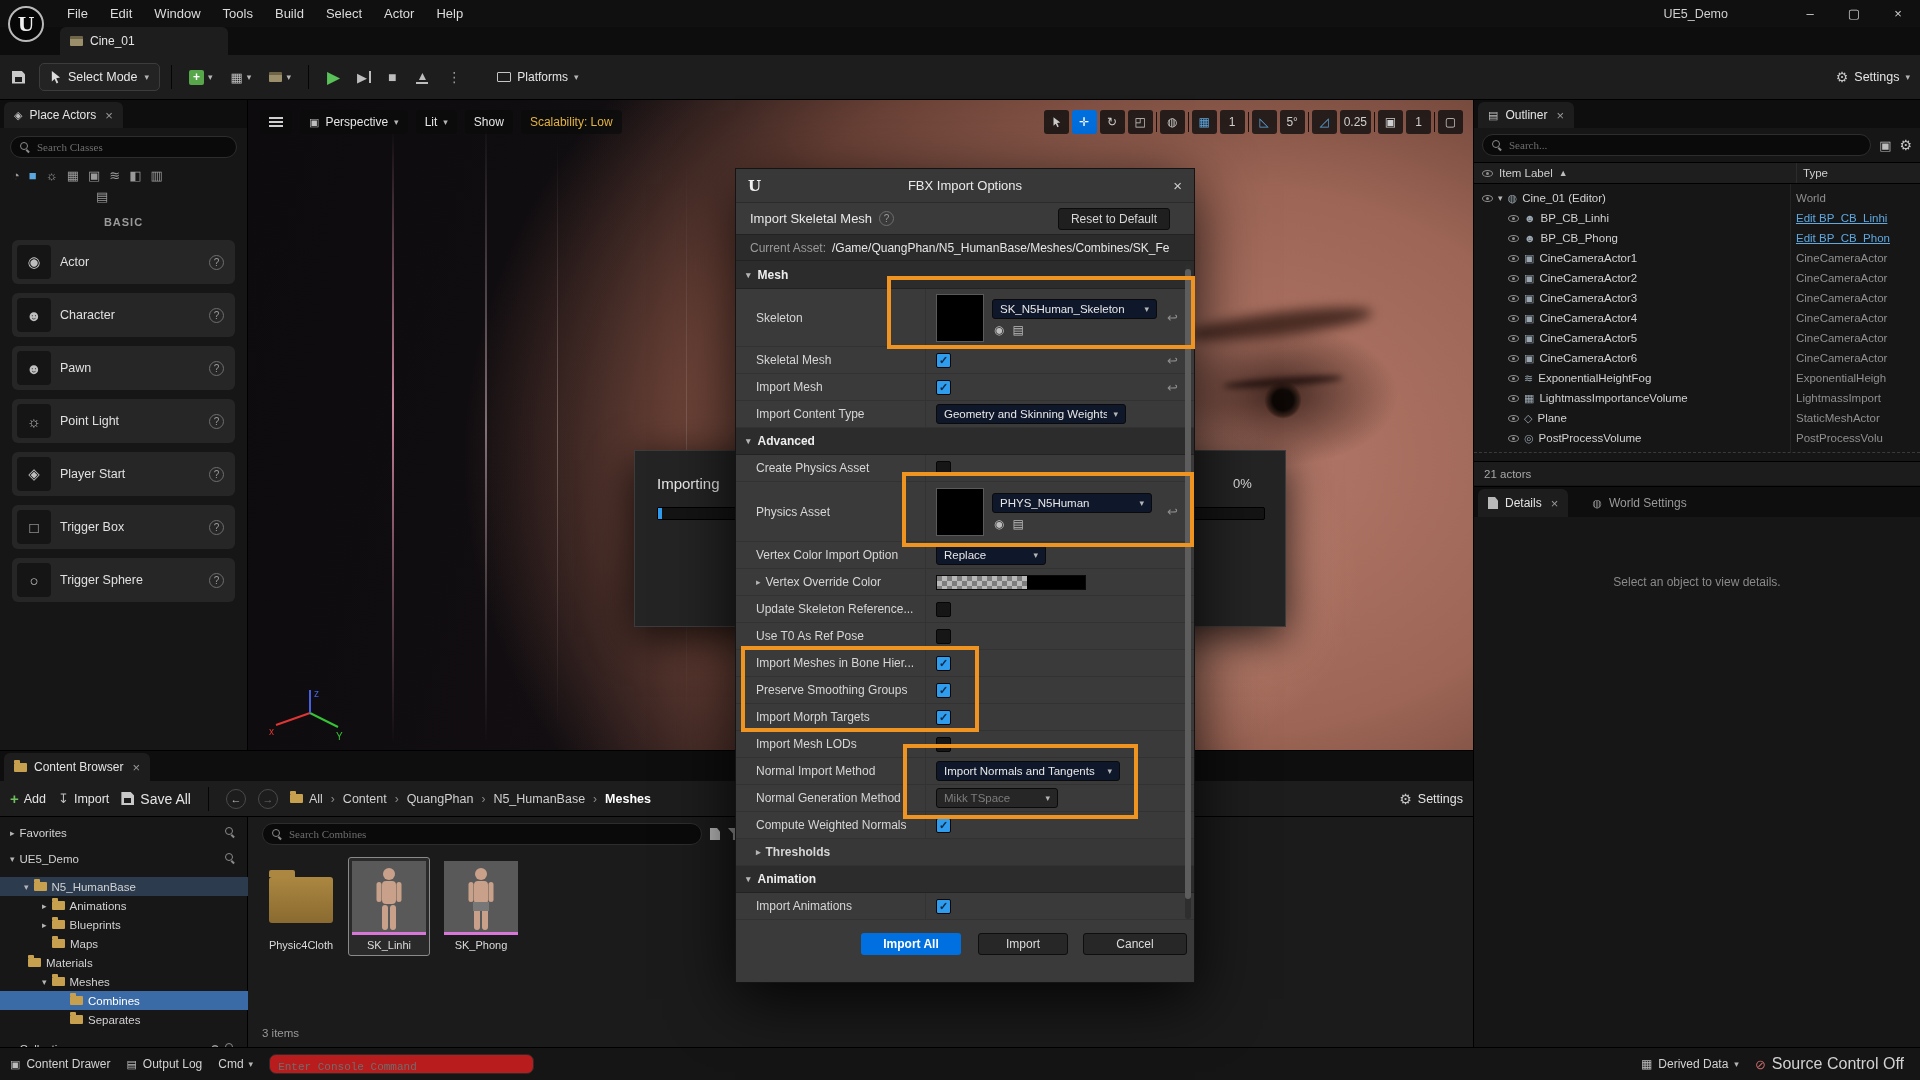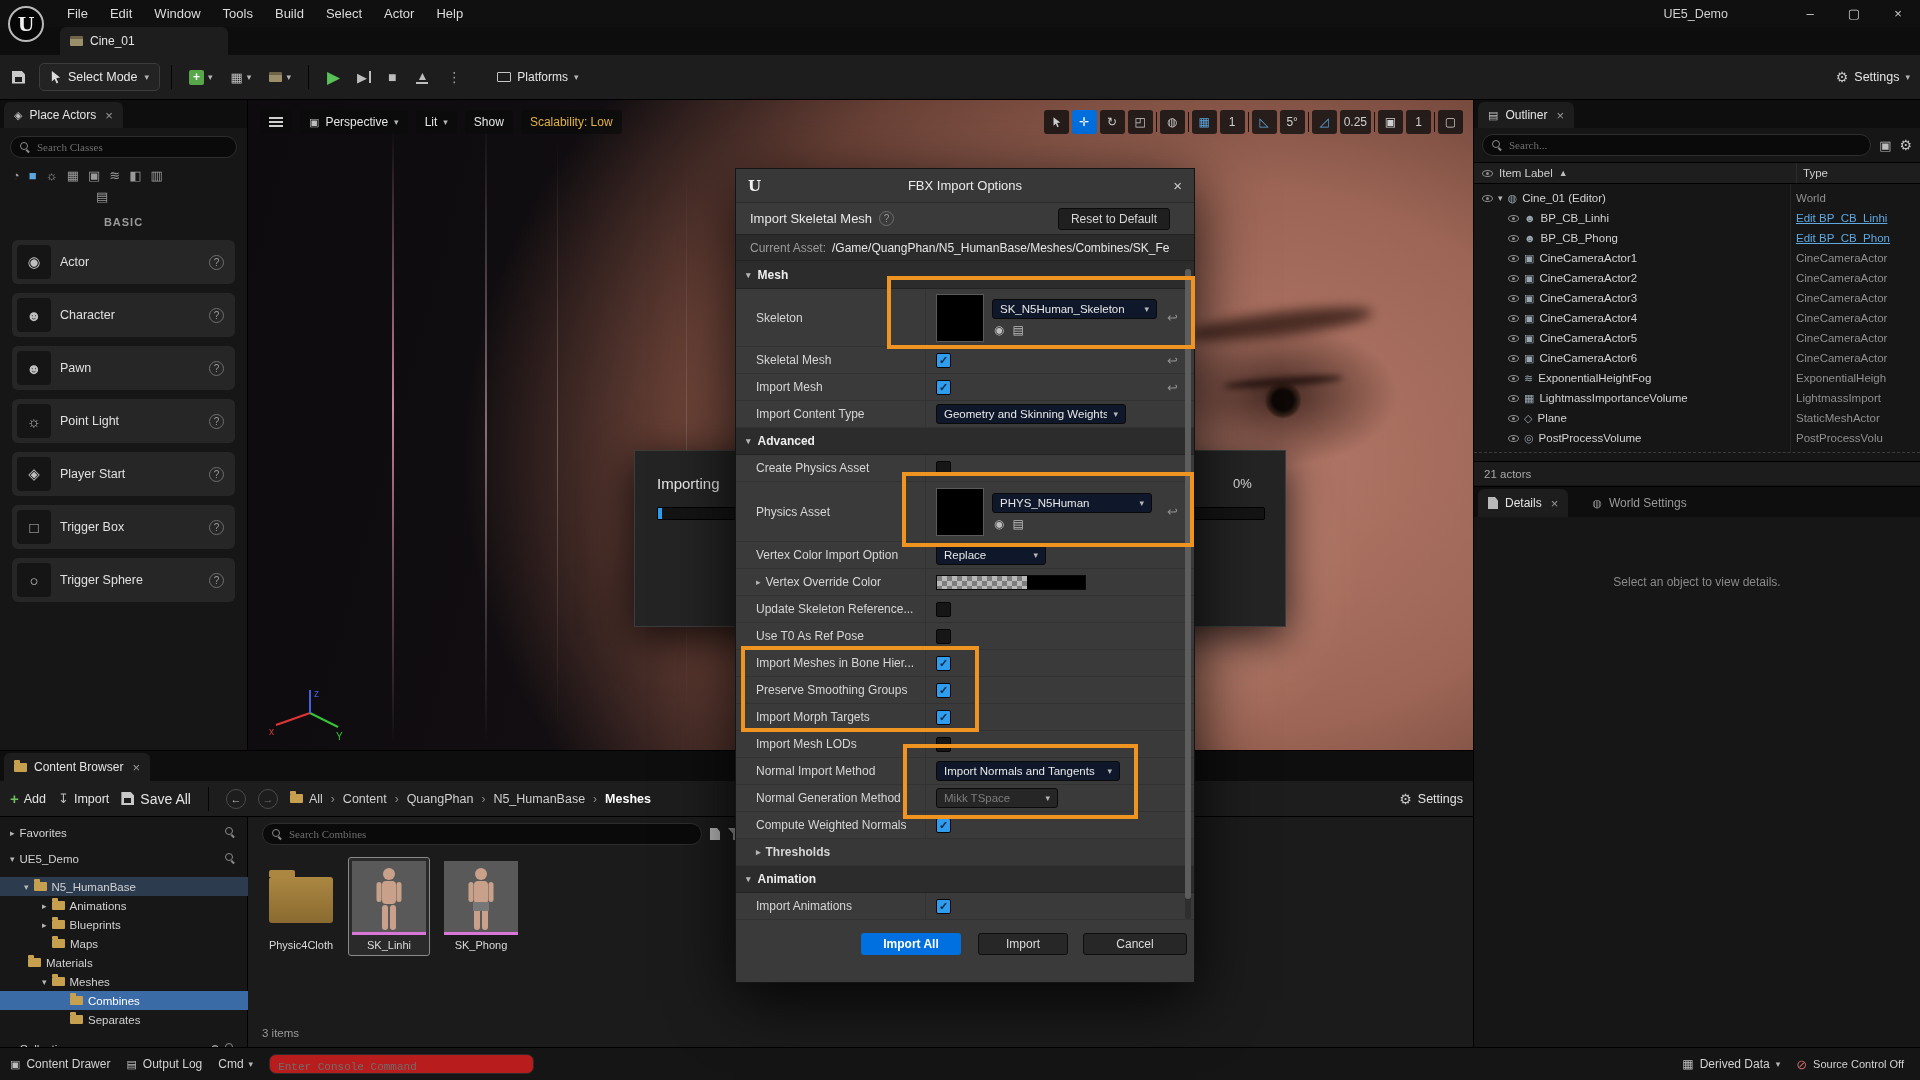--- a/index.html
+++ b/index.html
@@ -851,15 +851,15 @@
   <div style="width:265px;height:20px;background:#b91c1c;border:1px solid #2a2a2a;border-radius:7px;display:flex;align-items:flex-end;padding:0 8px">
     <input style="font-family: &quot;Liberation Mono&quot;, monospace; font-size: 11px;" placeholder="Enter Console Command">
   </div>
   <div class="fx" style="margin-left:auto;gap:6px">
     <span style="color:#bdbdbd;font-size:12px">▦</span>
     <span style="font-size:12px;color:#d2d2d2">Derived Data</span>
     <span class="chev">▾</span>
   </div>
   <div class="fx" style="gap:6px;margin-right:6px">
     <span style="color:#c86a6a;font-size:13px">⊘</span>
-    <span style="font-size:11px;color:#d2d2d2">Source Control Off</span>
+    <span style="font-size:16px;color:#d2d2d2">Source Control Off</span>
   </div>
 </div>
 
 </body></html>

